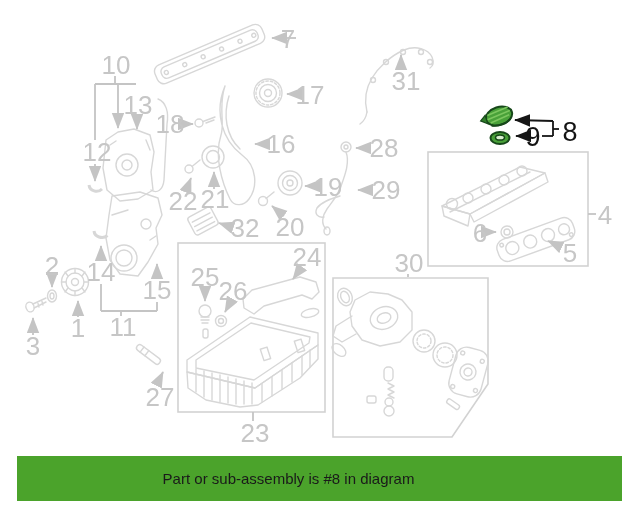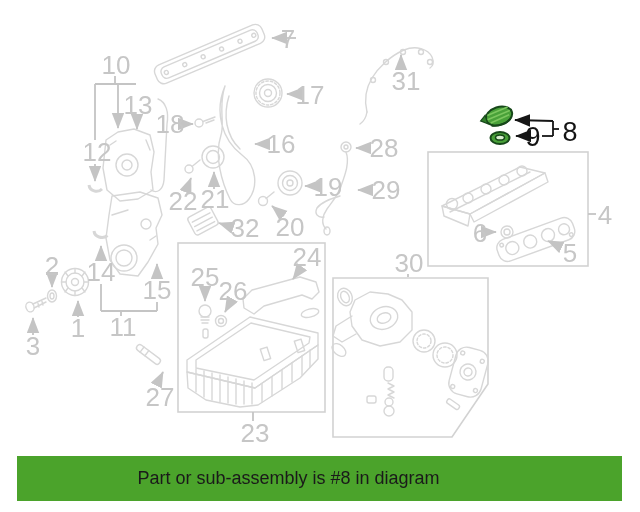--- a/index.html
+++ b/index.html
@@ -13,21 +13,21 @@
   .leader{stroke:#c4c4c4;stroke-width:1.8;fill:none;}
   .leader-dark{stroke:#161616;stroke-width:1.8;fill:none;}
   .lbl{font:26px "Liberation Sans", sans-serif;fill:#c6c6c6;text-anchor:middle;}
   .lbl.dark{font-size:27px;fill:#141414;}
   .banner{
     position:absolute;left:17px;top:456px;width:605px;height:45px;
     background:#4ba32b;color:#1a1a1a;
     display:flex;flex-direction:column;justify-content:center;align-items:center;
     padding-right:62px;box-sizing:border-box;
   }
-  .banner div{font-size:18px;line-height:21px;white-space:nowrap;}
+  .banner div{font-size:15px;line-height:21px;white-space:nowrap;}
 </style>
 </head>
 <body>
 
 <div class="stage">
 
   <svg id="diagram" width="640" height="456" viewBox="0 0 640 456">
     <defs>
       <marker id="ah-gray" markerWidth="10" markerHeight="8" refX="8.5" refY="3.5" orient="auto">
         <path d="M0,0 L9,3.5 L0,7 Z" fill="#c4c4c4"></path>

